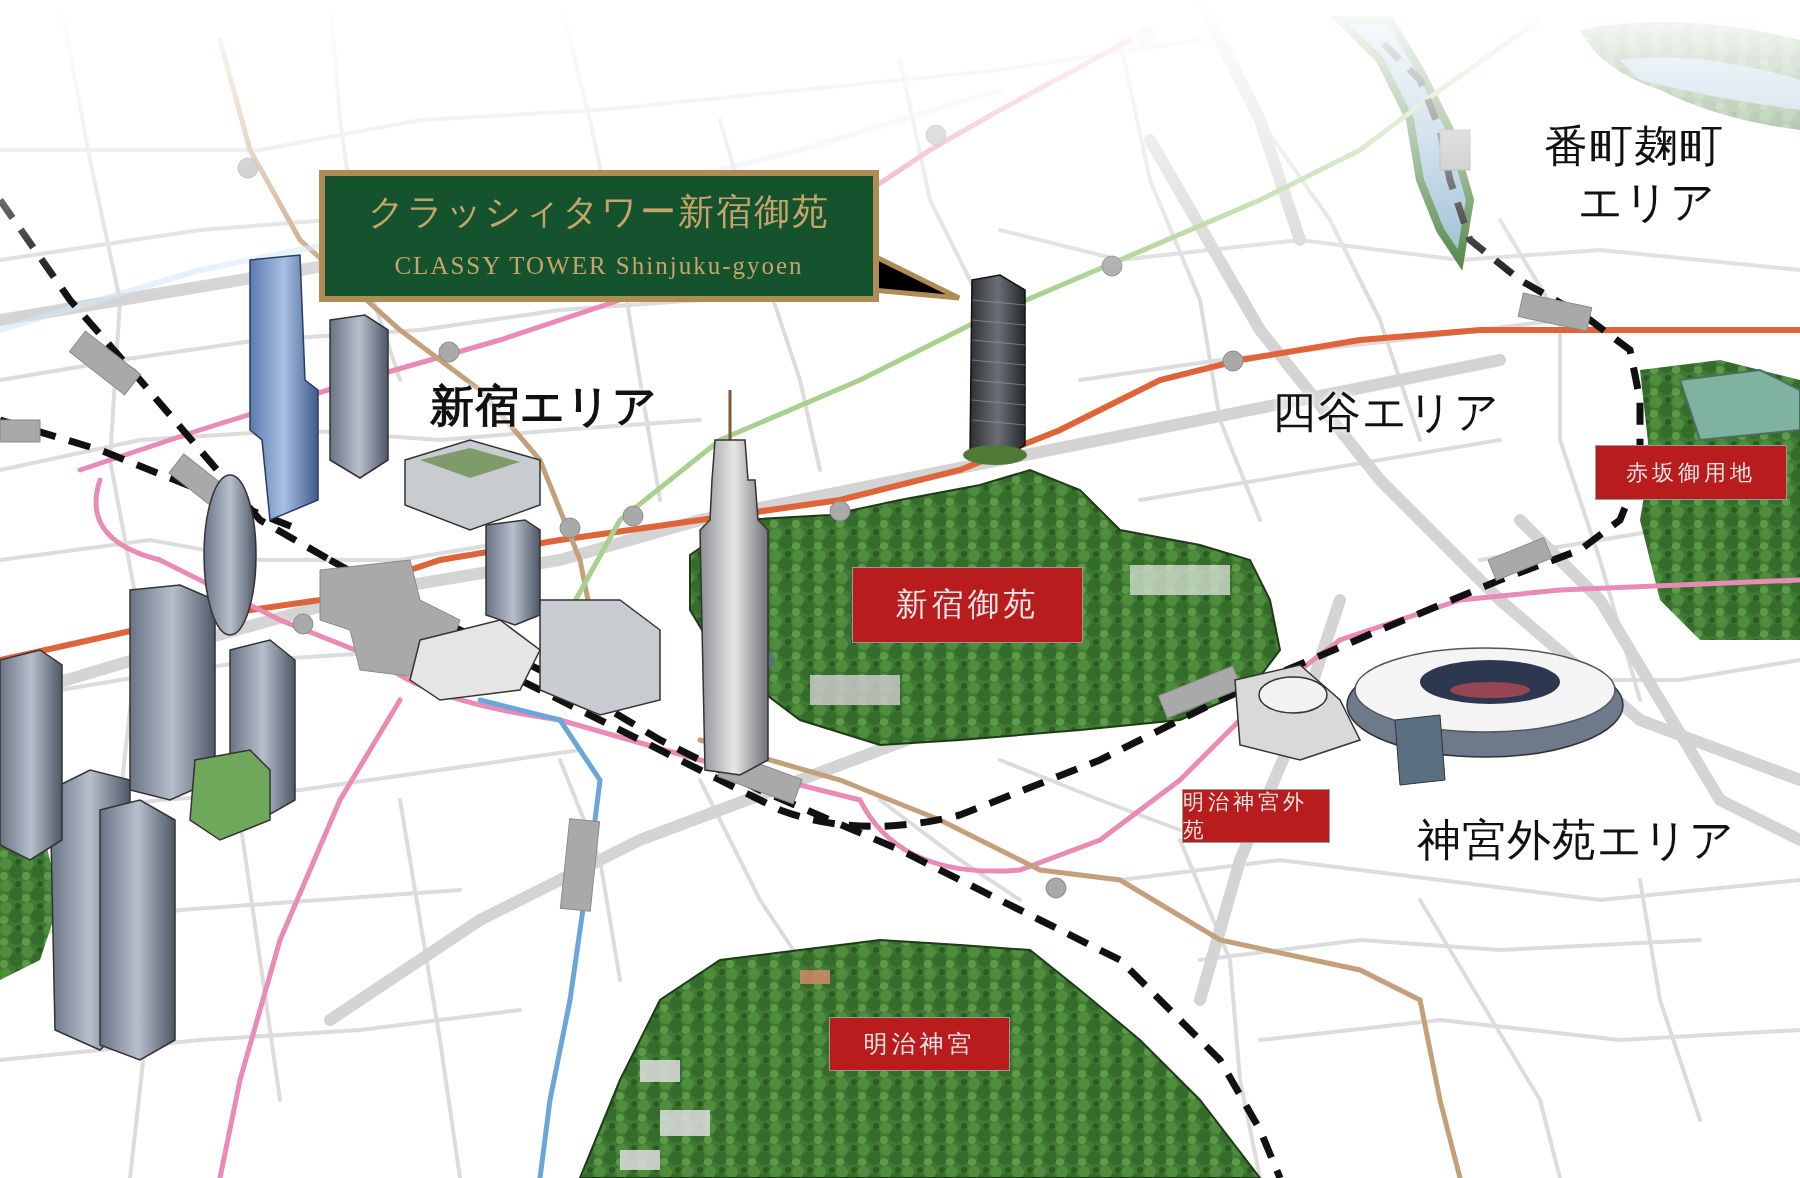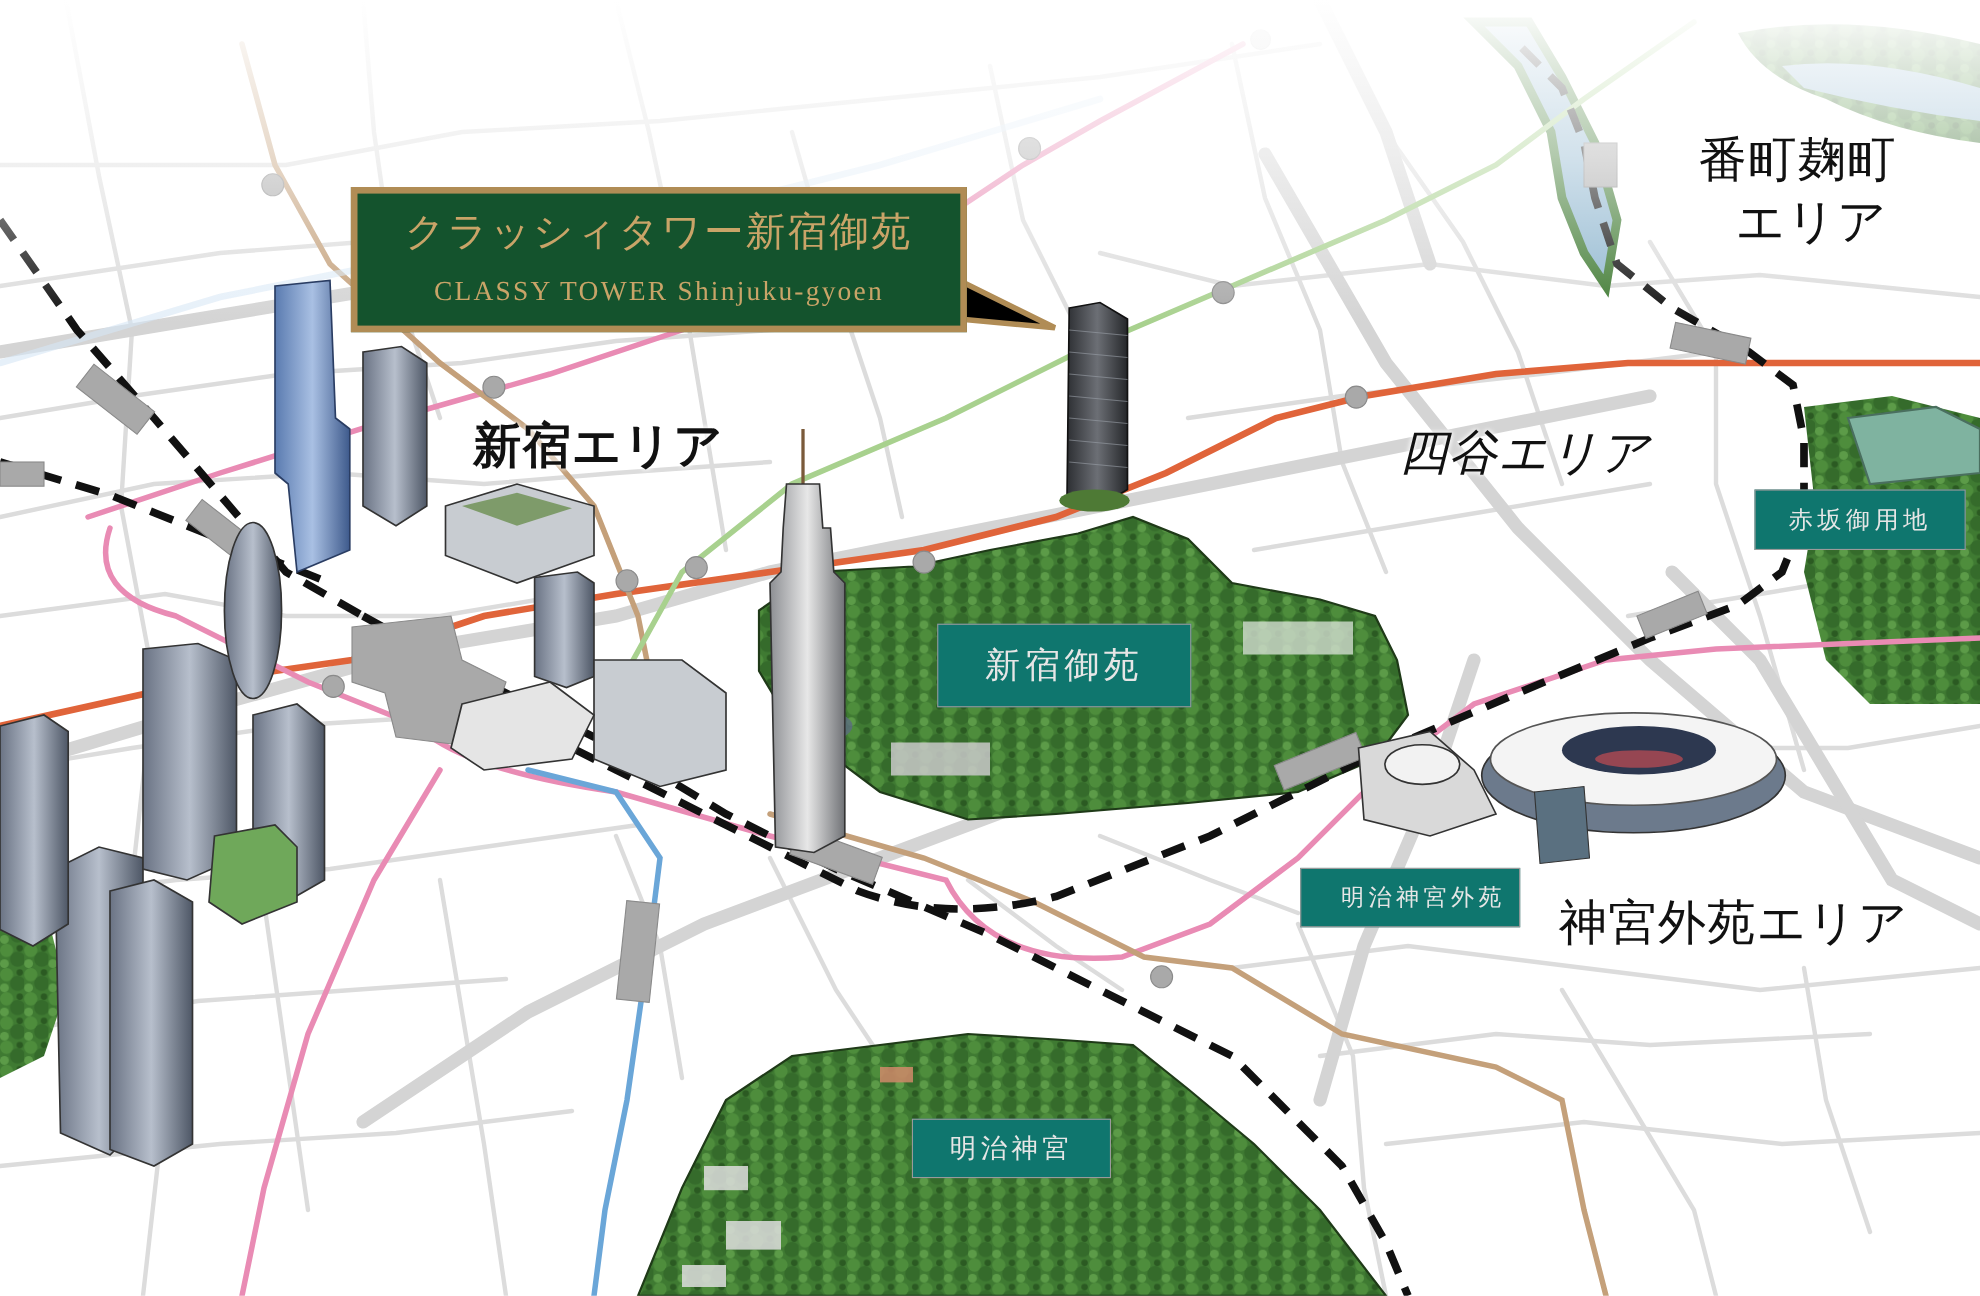--- a/index.html
+++ b/index.html
@@ -1,19 +1,19 @@
 <!DOCTYPE html>
 <html><head>
 <meta charset="utf-8">
 <style>
   html, body { margin: 0; padding: 0; }
   body { width: 1800px; height: 1178px; overflow: hidden; background: #ffffff; position: relative; font-family: "DejaVu Serif", serif; }
   #map { position: absolute; left: 0; top: 0; width: 1800px; height: 1178px; }
   .area-label { position: absolute; color: #111; font-family: "DejaVu Serif", "Liberation Serif", serif; font-size: 44px; line-height: 1.2; white-space: nowrap; text-shadow: 0 0 4px #fff, 0 0 6px #fff; letter-spacing: 1px; }
-  .place-box { position: absolute; background: #0f766e; border: 1px solid #9a9a9a; color: #e6e6e6; font-family: Liberation Sans, sans-serif; display: flex; align-items: center; justify-content: center; letter-spacing: 4px; box-sizing: border-box; }
+  .place-box { position: absolute; background: #b91c1c; border: 1px solid #9a9a9a; color: #e6e6e6; font-family: Liberation Sans, sans-serif; display: flex; align-items: center; justify-content: center; letter-spacing: 4px; box-sizing: border-box; }
   .callout { position: absolute; left: 319px; top: 170px; width: 560px; height: 132px; background: #14532d; border: 6px solid #b08c55; box-sizing: border-box; display: flex; flex-direction: column; align-items: center; justify-content: center; }
   .callout-title { color: #c9a468; font-family: "DejaVu Serif", "Liberation Serif", serif; font-size: 36px; letter-spacing: 2px; line-height: 1.25; }
   .callout-sub { color: #c9a468; font-family: "Liberation Serif", "DejaVu Serif", serif; font-size: 25px; letter-spacing: 2px; line-height: 1.3; margin-top: 16px; }
 </style>
 </head>
 <body>
 
 <svg id="map" viewBox="0 0 1800 1178" xmlns="http://www.w3.org/2000/svg">
   <defs>
     <linearGradient id="fadeTop" x1="0" y1="0" x2="0" y2="1">
@@ -228,21 +228,21 @@
 
   <path d="M872 255 L959 298 L872 290 Z" fill="#000" stroke="#b08c55" stroke-width="5" stroke-linejoin="miter"></path>
 </svg>
 
 <div class="callout">
   <div class="callout-title">クラッシィタワー新宿御苑</div>
   <div class="callout-sub">CLASSY TOWER Shinjuku-gyoen</div>
 </div>
 
 <div class="area-label" style="left:430px; top:380px;font-weight:bold;">新宿エリア</div>
-<div class="area-label" style="left:1272px; top:386px;font-style:italic;">四谷エリア</div>
+<div class="area-label" style="left:1272px; top:386px;">四谷エリア</div>
 <div class="area-label" style="left:1544px; top:120px;">番町麹町</div>
 <div class="area-label" style="left:1578px; top:176px;">エリア</div>
 <div class="area-label" style="left:1417px; top:814px;">神宮外苑エリア</div>
 
 <div class="place-box" style="left:852px; top:567px; width:231px; height:76px; font-size:32px;">新宿御苑</div>
 <div class="place-box" style="left:1595px; top:445px; width:192px; height:55px; font-size:22px;">赤坂御用地</div>
-<div class="place-box" style="left:1182px; top:789px; width:200px; height:54px; font-size:21px;padding-left:24px;">明治神宮外苑</div>
+<div class="place-box" style="left:1182px; top:789px; width:148px; height:54px; font-size:21px;">明治神宮外苑</div>
 <div class="place-box" style="left:829px; top:1017px; width:181px; height:54px; font-size:24px;">明治神宮</div>
 
 </body></html>

